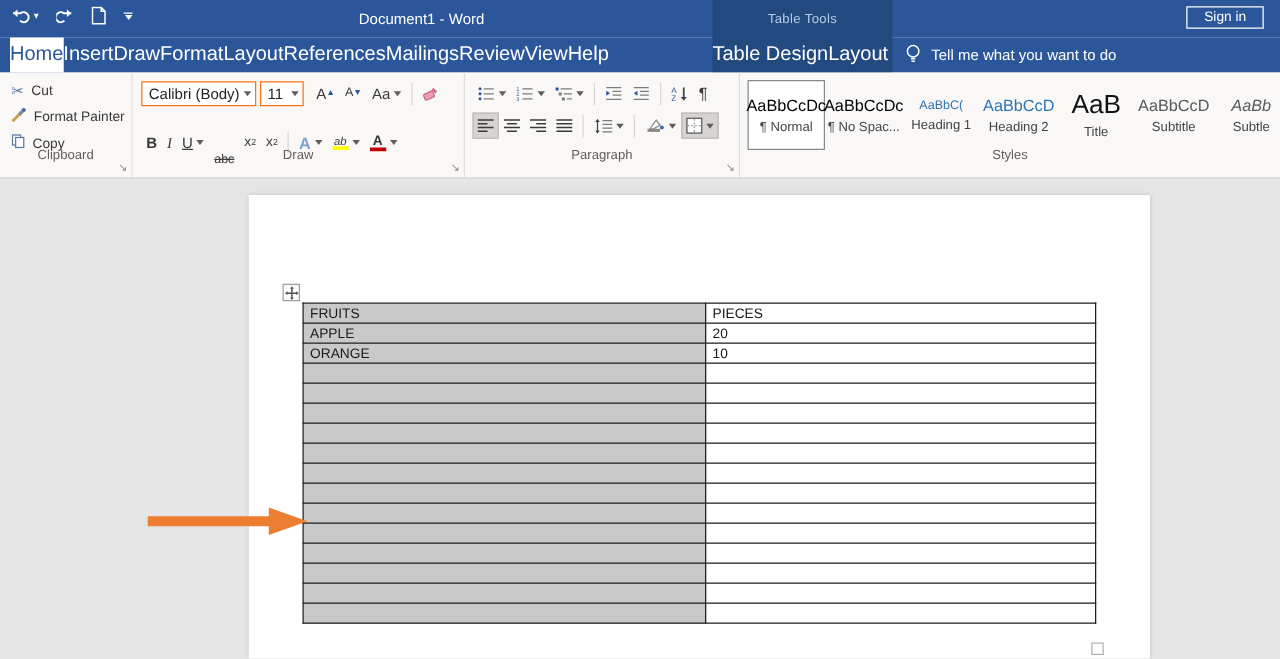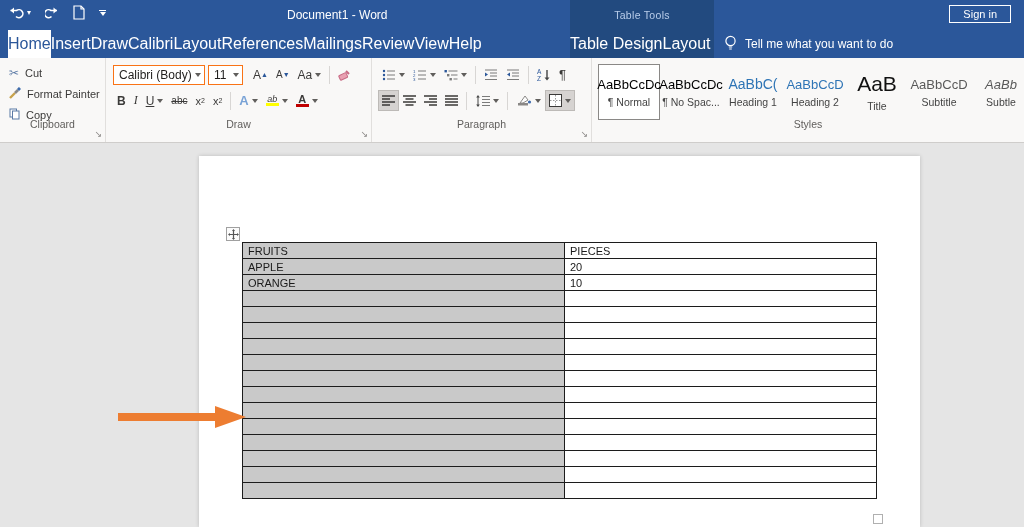--- a/index.html
+++ b/index.html
@@ -54,21 +54,21 @@
   .pg-row1 { position:absolute; left:6px; top:6px; display:flex; align-items:center; }
   .pg-row2 { position:absolute; left:6px; top:32px; display:flex; align-items:center; }
 
   
   #grp-styles { left:592px; width:432px; border-right:none; overflow:hidden; }
   #style-gallery { position:absolute; left:6px; top:6px; display:flex; align-items:flex-start; }
   .style-item { width:62px; height:56px; display:flex; flex-direction:column; align-items:center; justify-content:center; gap:4px; border:1px solid transparent; cursor:pointer; background:transparent; }
   .style-item.selected { border-color:#8a8886; background:#fff; }
   .style-item .sample { font-size:13px; color:#000; white-space:nowrap; }
   .style-item .sname { font-size:10.5px; color:#444; white-space:nowrap; }
-  .style-item.heading1 .sample { color:#2e74b5; font-size:14px; }
+  .style-item.heading1 .sample { color:#2e74b5; font-size:10px; }
   .style-item.heading2 .sample { color:#2e74b5; }
   .style-item.title .sample { font-size:21px; color:#111; }
   .style-item.subtitle .sample { color:#595959; }
   .style-item.subtle .sample { color:#595959; font-style:italic; }
 
   
   #workspace { position:absolute; left:0; top:143px; width:1024px; height:476px; background:#e5e5e5; }
   #page { position:absolute; left:199px; top:13px; width:721px; height:371px; background:#fff; box-shadow:0 0 4px rgba(0,0,0,.18); }
 
   #doc-table { position:absolute; left:43px; top:86px; border-collapse:collapse; table-layout:fixed; }
@@ -115,21 +115,21 @@
 
     <span id="app-title">Document1  -  Word</span>
 
     <button id="signin">Sign in</button>
   </div>
 
   <div id="tabrow">
     <span class="tab active">Home</span>
     <span class="tab">Insert</span>
     <span class="tab">Draw</span>
-    <span class="tab">Calibri</span>
+    <span class="tab">Format</span>
     <span class="tab">Layout</span>
     <span class="tab">References</span>
     <span class="tab">Mailings</span>
     <span class="tab">Review</span>
     <span class="tab">View</span>
     <span class="tab">Help</span>
   </div>
 
   <div id="contextual">
     <div class="ctx-label">Table Tools</div>
@@ -209,21 +209,21 @@
             </svg>
         </span>
       </div>
       <div class="fg-row2">
         <span class="rbtn" style="font-weight:bold;font-size:12px;">B</span>
         <span class="rbtn" style="font-style:italic;font-family:'Liberation Serif',serif;font-size:12px;">I</span>
         <span class="rbtn">
             <span style="text-decoration:underline;font-size:12px;">U</span>
             <span class="caret"></span>
           </span>
-        <span class="rbtn" style="font-size:10px;">
+        <span class="rbtn" style="font-size:10px;margin-top:27px;">
             <span style="text-decoration:line-through;">abc</span>
           </span>
         <span class="rbtn" style="font-size:11px;">
             <span>x</span>
             <sub style="font-size:7px;">2</sub>
           </span>
         <span class="rbtn" style="font-size:11px;">
             <span>x</span>
             <sup style="font-size:7px;">2</sup>
           </span>

